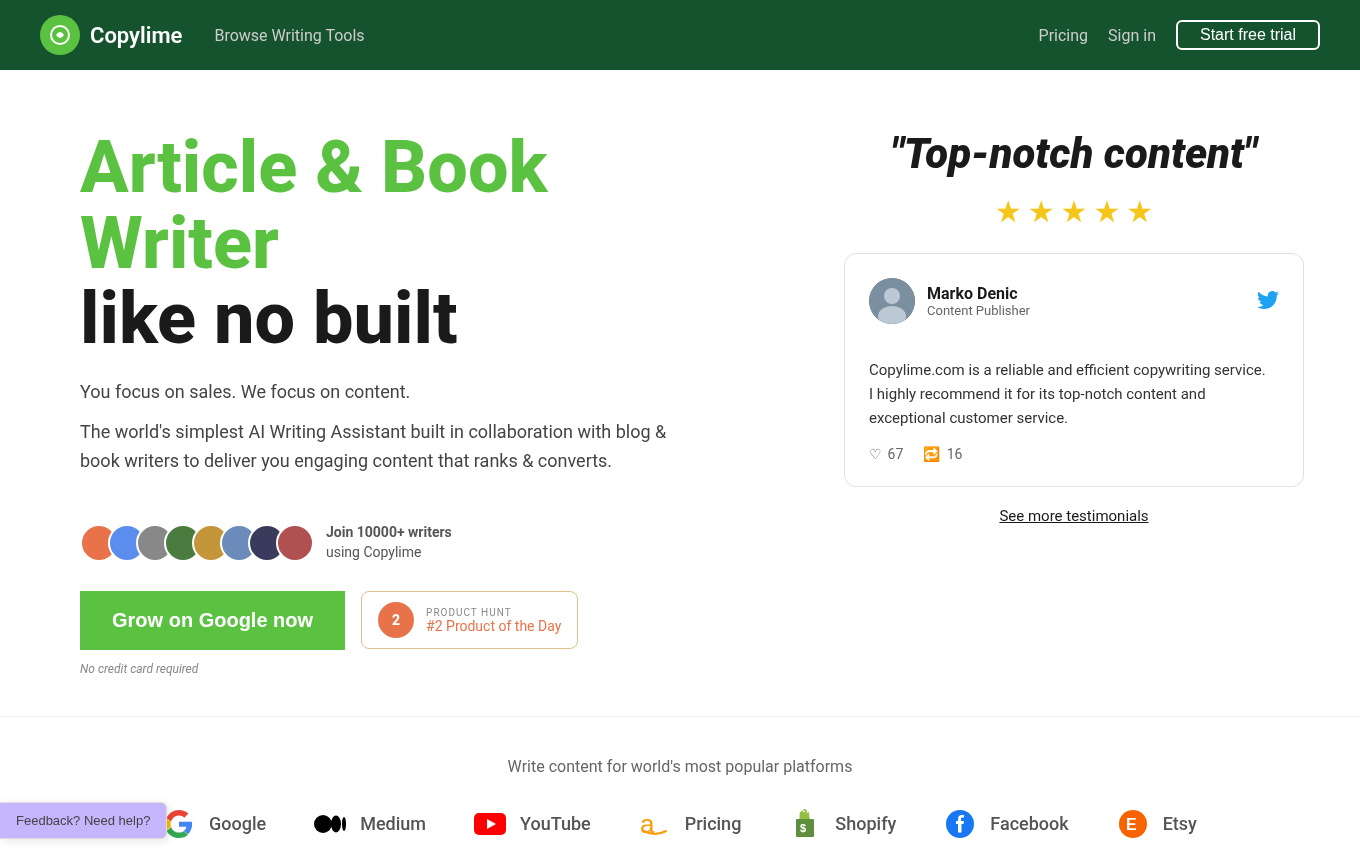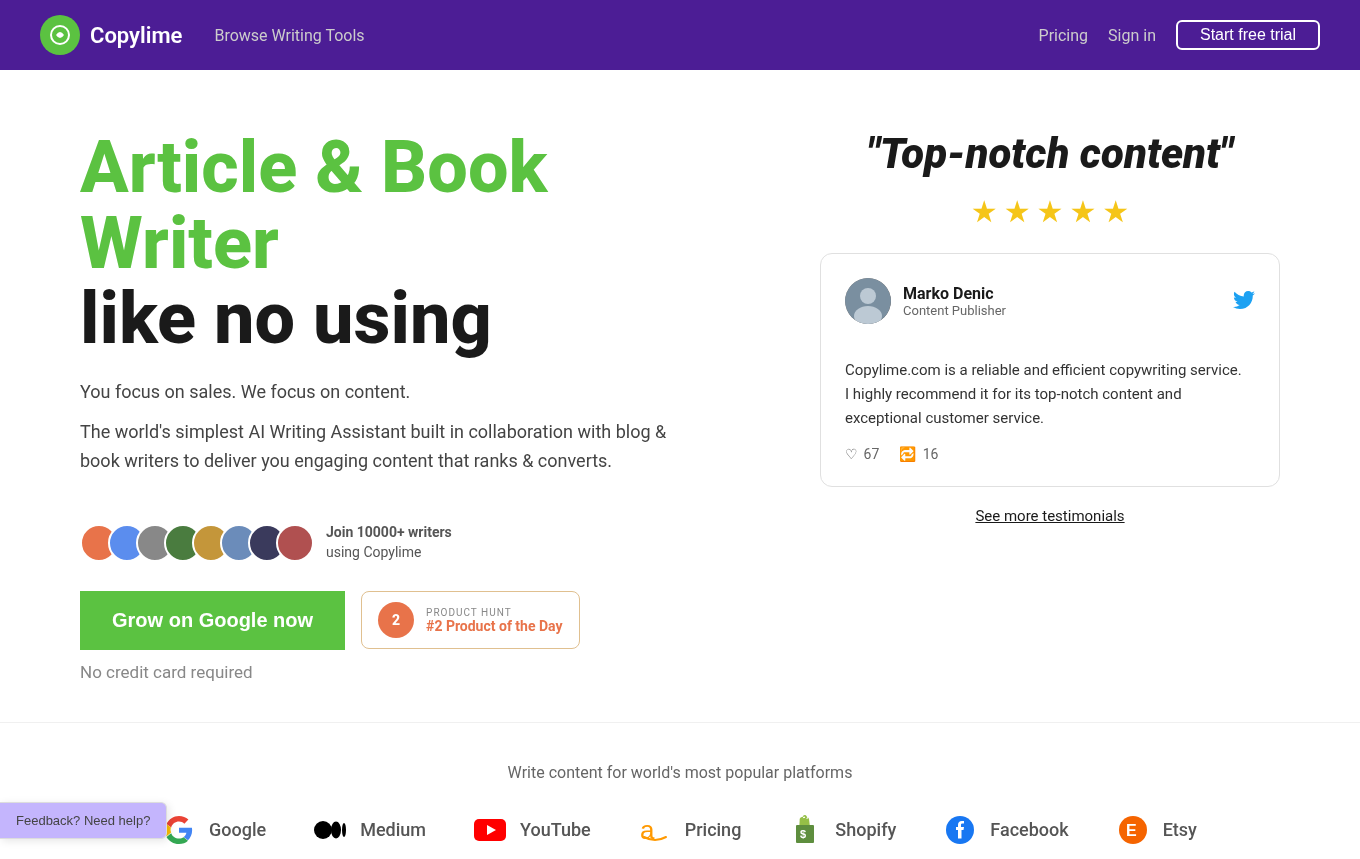--- a/index.html
+++ b/index.html
@@ -1,20 +1,20 @@
 <!DOCTYPE html>
 <html><head>
   <meta charset="utf-8">
   <style>
     * { margin: 0; padding: 0; box-sizing: border-box; }
     body { font-family: -apple-system, BlinkMacSystemFont, 'Segoe UI', Roboto, sans-serif; background: #fff; color: #1a1a1a; overflow-x: hidden; }
 
     
     nav {
-      background: #4c1d95;
+      background: #14532d;
       display: flex;
       align-items: center;
       justify-content: space-between;
       padding: 0 40px;
       height: 70px;
       position: sticky;
       top: 0;
       z-index: 100;
     }
     .nav-left { display: flex; align-items: center; gap: 32px; }
@@ -40,21 +40,21 @@
       font-size: 16px;
       font-weight: 500;
       cursor: pointer;
     }
 
     
     .hero {
       display: flex;
       align-items: flex-start;
       justify-content: space-between;
-      padding: 60px 80px 40px 80px;
+      padding: 60px 56px 40px 80px;
       max-width: 1360px;
       margin: 0 auto;
       gap: 40px;
     }
     .hero-left { flex: 1; max-width: 620px; }
     .hero-title-green {
       font-size: 72px;
       font-weight: 800;
       color: #5bc241;
       line-height: 1.05;
@@ -130,22 +130,22 @@
     }
     .ph-medal {
       width: 36px; height: 36px;
       background: #e8734a;
       border-radius: 50%;
       display: flex; align-items: center; justify-content: center;
       color: #fff; font-weight: 800; font-size: 14px;
     }
     .ph-text { display: flex; flex-direction: column; }
     .ph-label { font-size: 10px; color: #888; text-transform: uppercase; letter-spacing: 1px; }
-    .ph-product { font-size: 14px; color: #e8734a; font-weight: 700; }
-    .no-cc { font-size: 17px; color: #888; }
+    .ph-product { font-size: 14px; color: #e8734a; font-weight: 400; }
+    .no-cc { font-size: 12px; color: #888; font-style: italic; }
 
     
     .hero-right { flex: 0 0 460px; max-width: 460px; }
     .testimonial-header { text-align: center; margin-bottom: 24px; }
     .quote-text {
       font-size: 42px;
       font-weight: 900;
       font-style: italic;
       color: #1a1a1a;
       line-height: 1.15;
@@ -252,21 +252,21 @@
   <div class="nav-right">
     <a class="nav-pricing" href="#">Pricing</a>
     <a class="nav-signin" href="#">Sign in</a>
     <button class="btn-trial">Start free trial</button>
   </div>
 </nav>
 
 <section class="hero">
   <div class="hero-left">
     <div class="hero-title-green">Article &amp; Book Writer</div>
-    <div class="hero-title-dark">like no using</div>
+    <div class="hero-title-dark">like no built</div>
     <p class="hero-subtitle">You focus on sales. We focus on content.</p>
     <p class="hero-desc">The world's simplest AI Writing Assistant built in collaboration with blog &amp; book writers to deliver you engaging content that ranks &amp; converts.</p>
 
     <div class="avatars-row">
       <div class="avatars">
         <div class="avatar" style="background:#e8734a;margin-left:0"></div>
         <div class="avatar" style="background:#5b8dee"></div>
         <div class="avatar" style="background:#888"></div>
         <div class="avatar" style="background:#4a7c3f"></div>
         <div class="avatar" style="background:#c4963a"></div>

